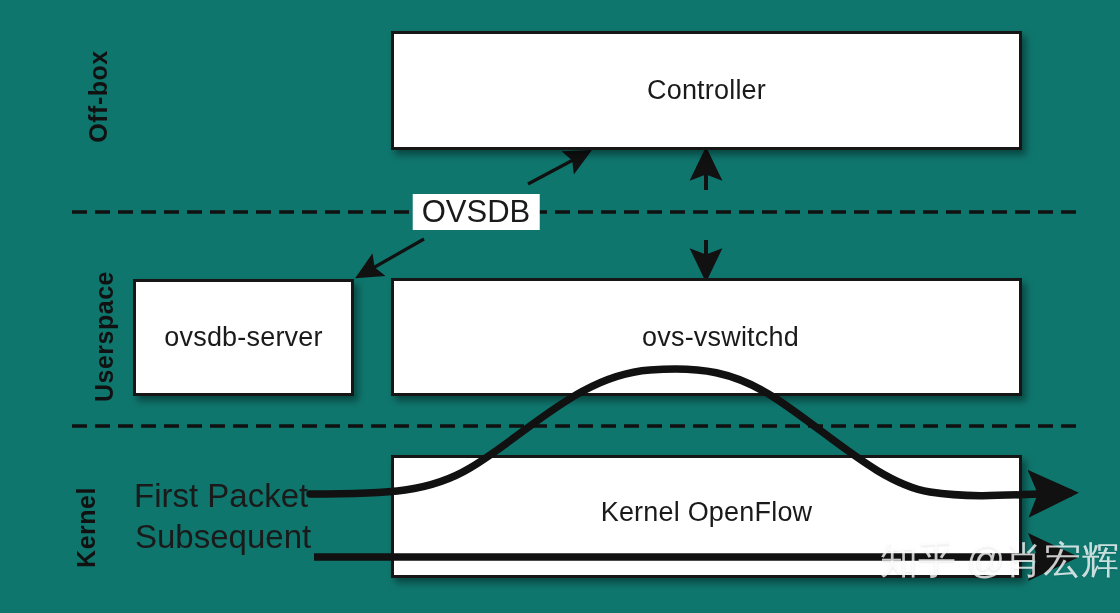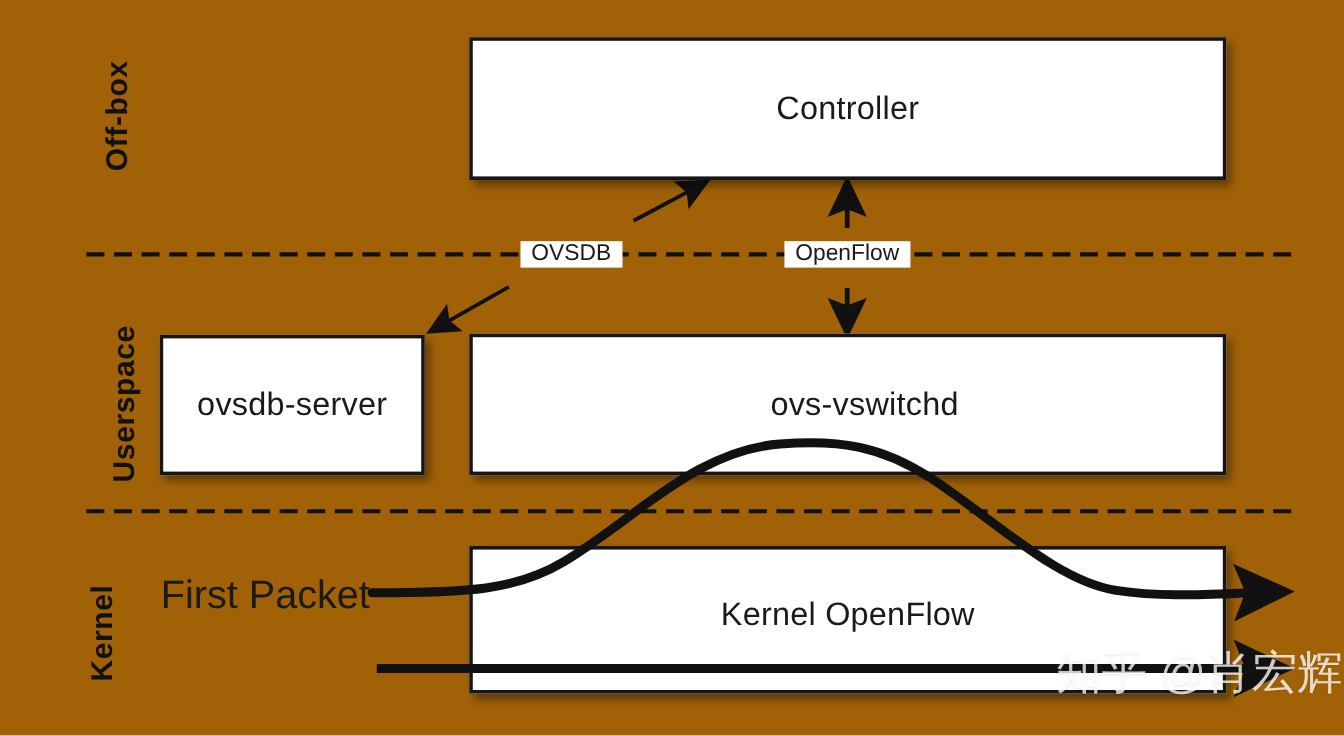--- a/index.html
+++ b/index.html
@@ -7,21 +7,21 @@
     padding: 0;
     background: #ffffff;
   }
   body {
     font-family: "Liberation Sans", "DejaVu Sans", sans-serif;
   }
   #diagram-root {
     position: relative;
     width: 1120px;
     height: 613px;
-    background: #a16207;
+    background: #0f766e;
     overflow: hidden;
   }
   svg.layer {
     position: absolute;
     top: 0;
     left: 0;
     width: 1120px;
     height: 613px;
   }
   .node-box {
@@ -57,21 +57,21 @@
     transform-origin: 50% 50%;
     transform: rotate(-90deg);
     z-index: 4;
   }
   #zone-off-box   { left: -2px;  top: 82px;  width: 200px; text-align: center; }
   #zone-userspace { left: 4px;   top: 322px; width: 200px; text-align: center; }
   #zone-kernel    { left: -14px; top: 513px; width: 200px; text-align: center; }
 
   .divider-label {
     position: absolute;
-    font-size: 19px;
+    font-size: 31px;
     color: #1a1a1a;
     background: #ffffff;
     padding: 0 9px;
     white-space: nowrap;
     z-index: 4;
     transform: translate(-50%, -50%);
   }
   #label-ovsdb    { left: 476px; top: 212px; }
   #label-openflow { left: 706px; top: 212px; }
 
@@ -151,21 +151,21 @@
              C 975,499 1020,494 1070,493" fill="none" stroke="#111111" stroke-width="7.5" stroke-linecap="round" marker-end="url(#arrowThick)"></path>
 
     <path d="M314,557 L1070,557" fill="none" stroke="#111111" stroke-width="7.5" stroke-linecap="butt" marker-end="url(#arrowThick)"></path>
   </svg>
 
   <div class="zone-label" id="zone-off-box">Off-box</div>
   <div class="zone-label" id="zone-userspace">Userspace</div>
   <div class="zone-label" id="zone-kernel">Kernel</div>
 
   <div class="divider-label" id="label-ovsdb">OVSDB</div>
-  <div class="divider-label" id="label-openflow">OpenFlow</div>
 
   <div class="packet-label" id="label-first-packet">First Packet</div>
   <div class="packet-label" id="label-subsequent">
+    <span>Subsequent</span>
   </div>
 
   <div id="watermark">知乎 @肖宏辉</div>
 
 </div>
 
 </body></html>

